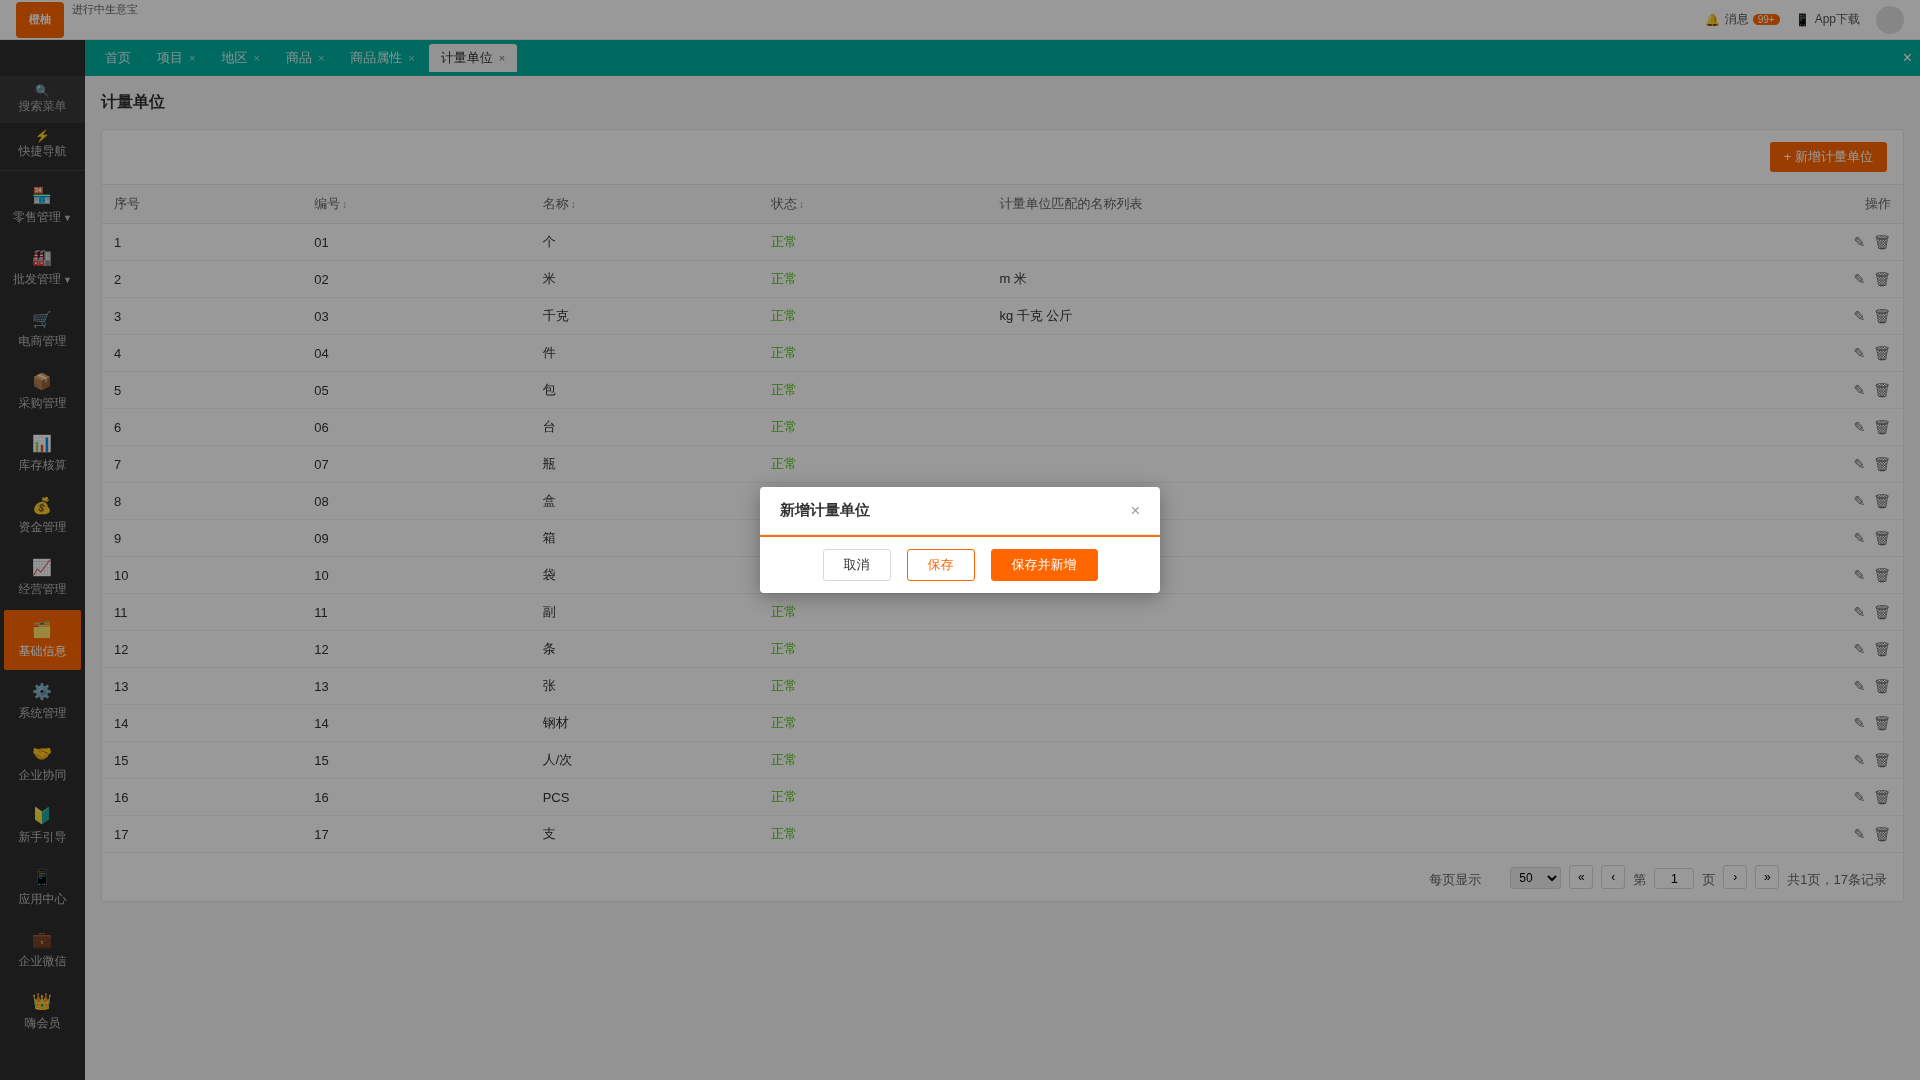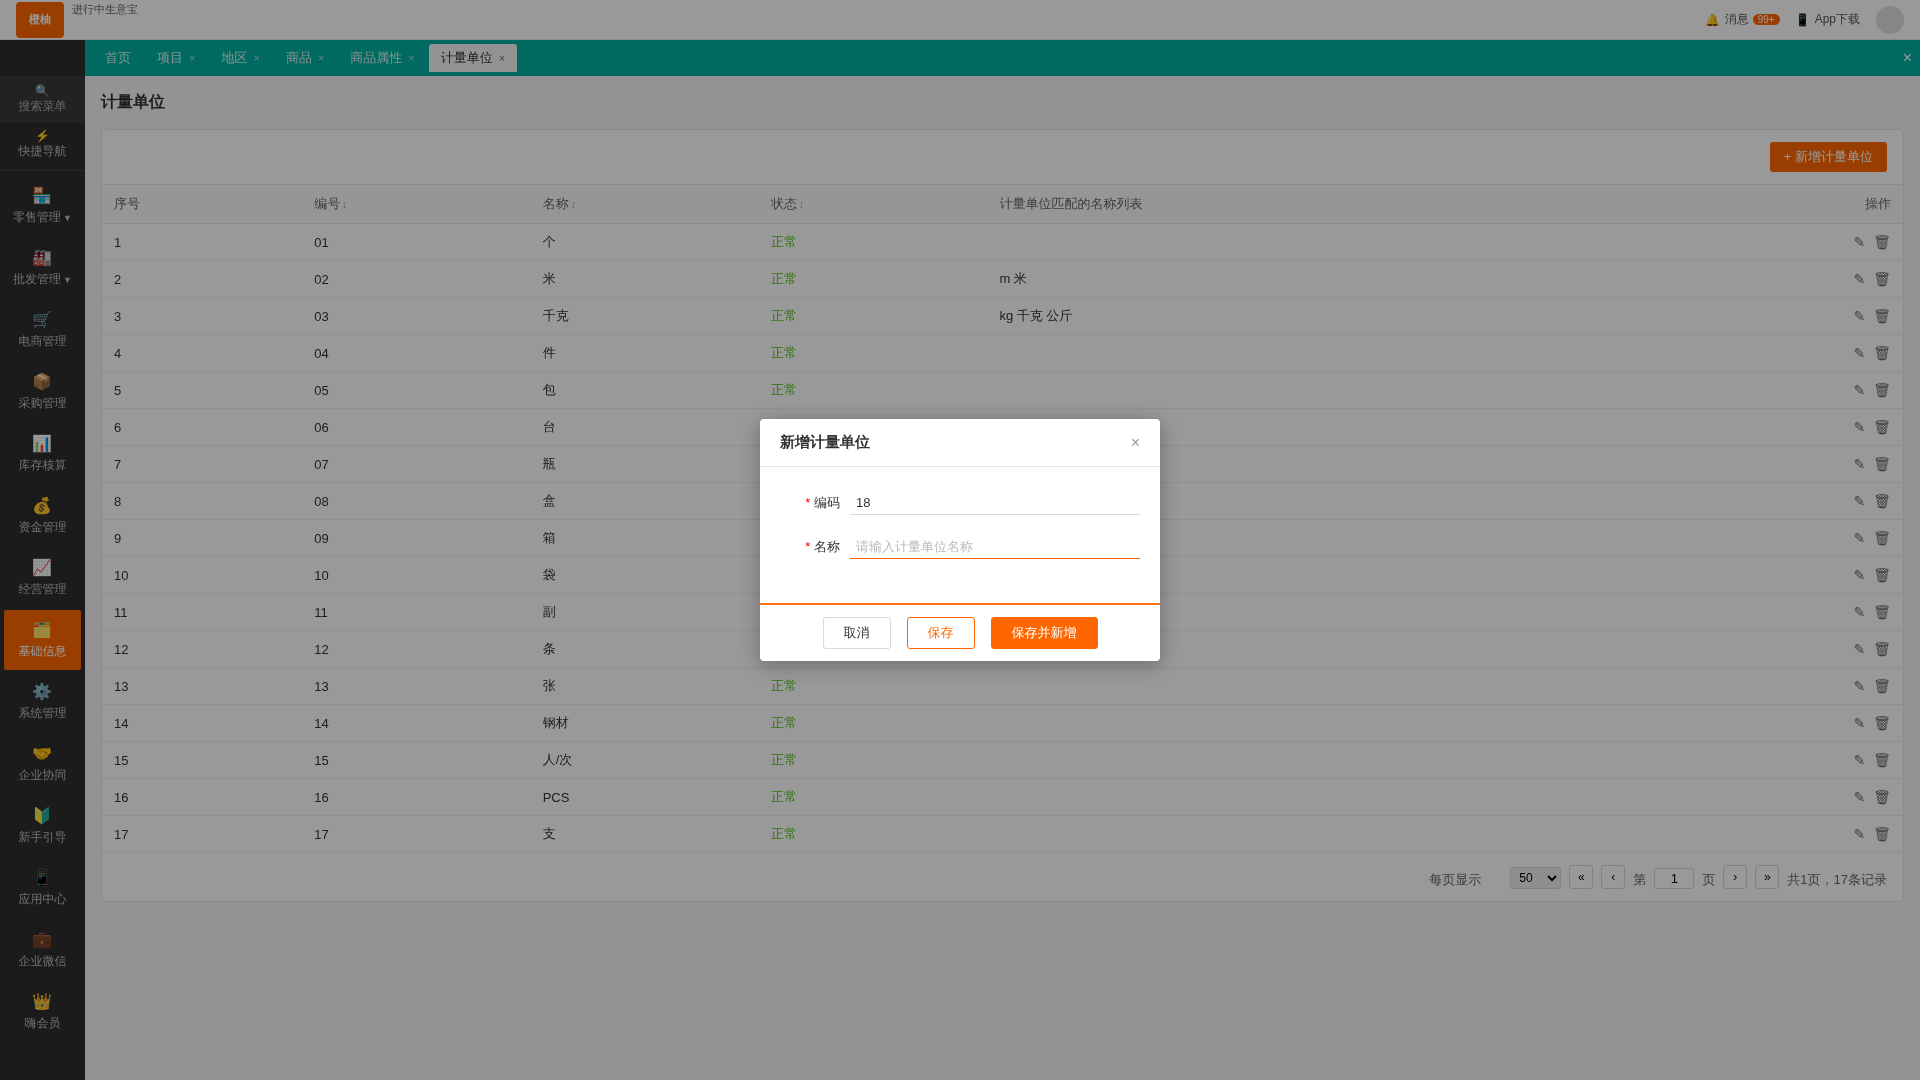--- a/index.html
+++ b/index.html
@@ -781,29 +781,19 @@
     </div>
   </div>
 </div>
 
 <div class="overlay">
   <div class="modal">
     <div class="modal-header">
       <span class="modal-title">新增计量单位</span>
       <span class="modal-close">×</span>
     </div>
-    <div class="modal-body">
-      <div class="form-row">
-        <label class="form-label">编码</label>
-        <input type="text" class="form-input" value="18" style="">
-      </div>
-      <div class="form-row">
-        <label class="form-label">名称</label>
-        <input type="text" class="form-input focused" placeholder="请输入计量单位名称" style="">
-      </div>
-    </div>
     <div class="modal-footer">
       <button class="btn-cancel">取消</button>
       <button class="btn-save">保存</button>
       <button class="btn-save-new">保存并新增</button>
     </div>
   </div>
 </div>
 
 </body></html>

